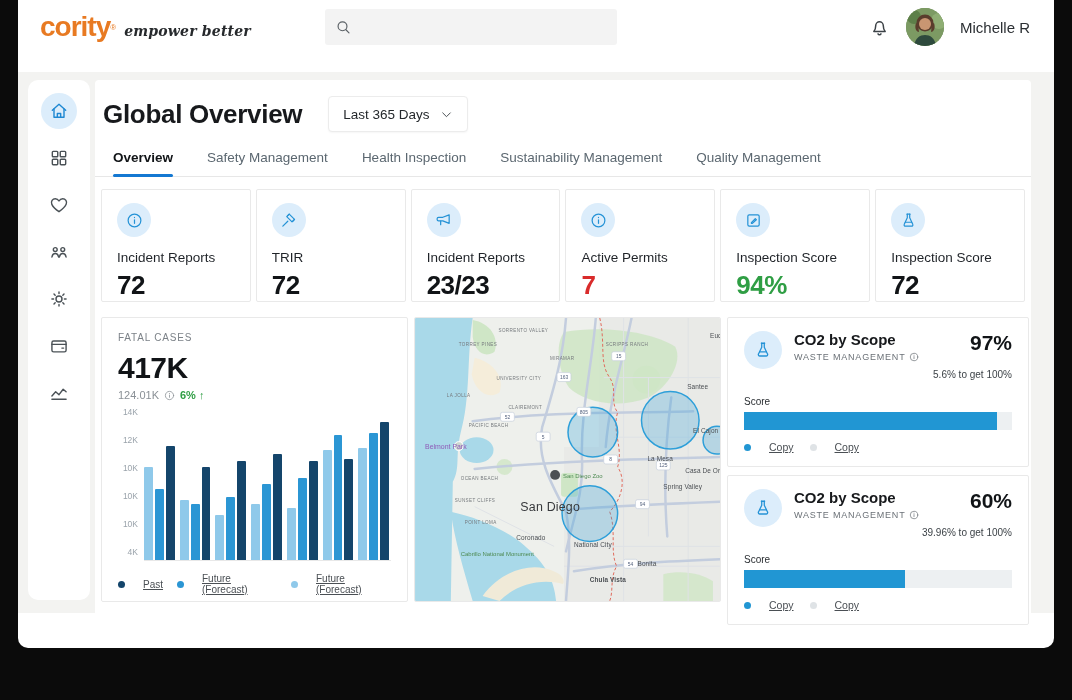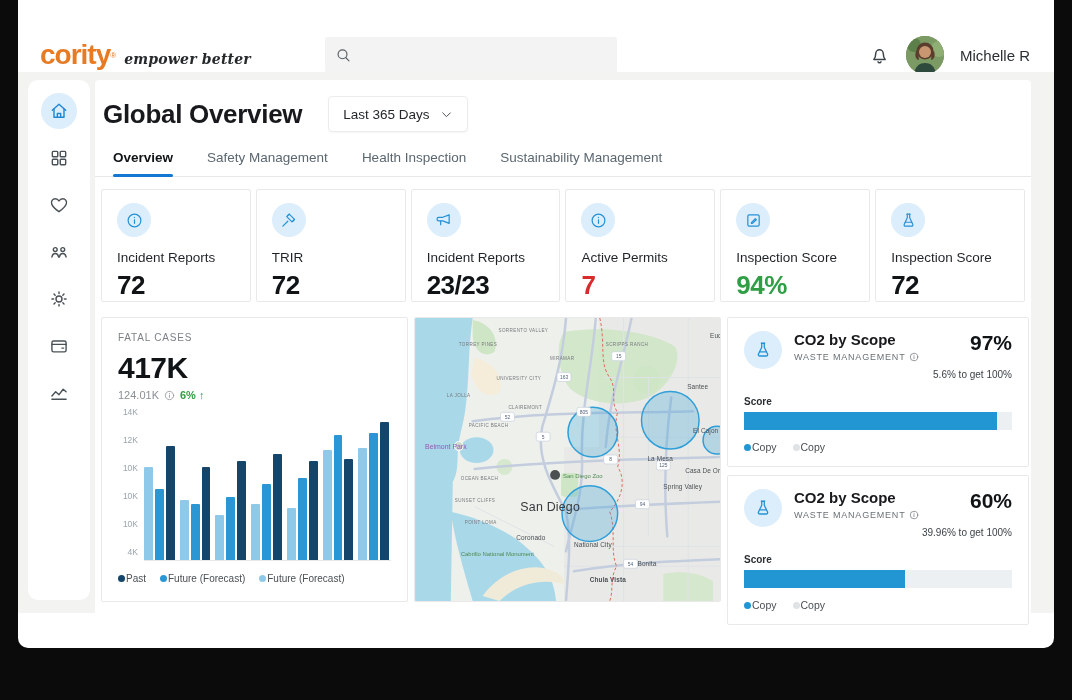--- a/index.html
+++ b/index.html
@@ -2,21 +2,21 @@
 <html><head>
 <meta charset="utf-8">
 <style>
   * { margin:0; padding:0; box-sizing:border-box; }
   html,body { width:1072px; height:700px; }
   body { background:#0b0b0b; font-family:"Liberation Sans", sans-serif; position:relative; overflow:hidden; }
 
   .app { position:absolute; left:18px; top:0; width:1036px; height:648px; background:#fff; border-radius:0 0 10px 10px; overflow:hidden; }
 
   
-  .header { height:60px; background:#fff; display:flex; align-items:center; padding:0 24px 6px 22px;margin-top:28px; }
+  .header { height:60px; background:#fff; display:flex; align-items:center; padding:0 24px 6px 22px; }
   .logo { display:flex; align-items:baseline; gap:8px; }
   .logo-word { color:#e87a22; font-size:28px; font-weight:bold; letter-spacing:-1px; }
   .logo-reg { color:#e87a22; font-size:8px; vertical-align:super; }
   .logo-tagline { font-family:"DejaVu Serif", serif; font-style:italic; font-weight:600; font-size:14px; color:#26292c; letter-spacing:.2px; }
   .search { margin-left:74px; width:292px; height:36px; background:#f3f3f3; border-radius:3px; display:flex; align-items:center; padding:0 10px; gap:8px; }
   .search input { border:none; background:transparent; outline:none; font-size:13px; color:#333; width:100%; }
   .hdr-right { margin-left:auto; display:flex; align-items:center; gap:16px; }
   .avatar { width:38px; height:38px; border-radius:50%; overflow:hidden; background:#6d8f5c; }
   .user-name { font-size:15px; color:#2b2f33; }
 
@@ -57,42 +57,42 @@
   .fatal-eyebrow { font-size:10px; letter-spacing:.8px; color:#7c8288; }
   .fatal-value { font-size:30px; font-weight:bold; color:#111417; margin-top:8px; letter-spacing:-.5px; }
   .fatal-sub { display:flex; align-items:center; gap:5px; margin-top:4px; font-size:11px; color:#8a9096; }
   .fatal-delta { color:#2f9e44; font-weight:600; }
   .chart { display:flex; margin-top:10px; height:150px; }
   .yticks { width:26px; display:flex; flex-direction:column; justify-content:space-between; align-items:flex-end; padding-right:6px; font-size:8.5px; color:#9aa3ab; transform:translateY(-4px); }
   .bars { flex:1; display:flex; gap:5px; align-items:flex-end; border-bottom:1px solid #e8e8e8; padding-right:2px; }
   .bar-group { flex:1; display:flex; gap:2px; align-items:flex-end; height:100%; }
   .bar { flex:1; border-radius:1px 1px 0 0; }
   .chart-legend { display:flex; gap:14px; margin-top:12px; align-items:center; }
-  .leg-item { display:flex; align-items:center; gap:1px; font-size:10px; color:#4a4f54; cursor:pointer; }
+  .leg-item { display:flex; align-items:center; gap:18px; font-size:10px; color:#4a4f54; cursor:pointer;text-decoration:underline; }
   .dot { width:7px; height:7px; border-radius:50%; flex:none; }
 
   
   .map-card { height:285px; overflow:hidden; padding:0; cursor:grab; }
   .map-card svg { display:block; }
   .mlbl { fill:#75797d; font-size:4.6px; letter-spacing:.4px; font-family:"Liberation Sans",sans-serif; }
   .mcity { fill:#4a4e52; font-size:6.5px; letter-spacing:.1px; }
   .mbig { fill:#37393c; font-size:12.5px; font-weight:500; letter-spacing:.2px; }
   .mgreen { fill:#4e8a52; font-size:6px; }
   .mpurple { fill:#8e5bb8; font-size:7px; }
   .shield-txt { fill:#55637f; font-size:5px; text-anchor:middle; }
 
   
   .co2-col { display:grid; grid-template-rows:1fr 1fr; gap:8px; height:285px; }
   .co2 { padding:13px 16px; display:flex; flex-direction:column; }
   .co2-head { display:flex; align-items:flex-start; gap:12px; }
   .co2-title { font-size:15px; font-weight:600; color:#17191c; }
   .co2-sub { display:flex; align-items:center; gap:4px; margin-top:4px; font-size:9px; letter-spacing:.8px; color:#6b7177; }
   .co2-val { margin-left:auto; font-size:21px; font-weight:bold; color:#111417; }
   .score-row { display:flex; justify-content:space-between; margin-top:auto; font-size:10px; color:#2b2f33; }
-  .score-label { font-weight:bold;margin-top:27px; }
+  .score-label { font-weight:normal;margin-top:27px; }
   .target { color:#3c4247; }
   .track { height:18px; background:#edf0f2; margin-top:5px; }
   .co2-fill { height:100%; background:#2196d3; }
   .co2-legend { display:flex; gap:16px; margin-top:11px; }
   .co2-legend .leg-item { font-size:10.5px; }
   .dot.blue { background:#2196d3; } .dot.gray { background:#dfe3e6; }
 
   svg.stroke { fill:none; stroke:currentColor; stroke-width:1.7; stroke-linecap:round; stroke-linejoin:round; }
 </style>
 </head>
@@ -194,20 +194,21 @@
               <path d="M5 9l7 7 7-7"></path>
             </svg>
         </button>
       </div>
 
       <div class="tabs">
         <span class="tab active">Overview</span>
         <span class="tab">Safety Management</span>
         <span class="tab">Health Inspection</span>
         <span class="tab">Sustainability Management</span>
+        <span class="tab">Quality Management</span>
       </div>
 
       <div class="kpi-row">
         <div class="kpi">
           <div class="icon-circle">
               <svg class="stroke" viewBox="0 0 24 24">
                 <circle cx="12" cy="12" r="9"></circle>
                 <path d="M12 11v5"></path>
                 <path d="M12 7.6v.2"></path>
               </svg>

